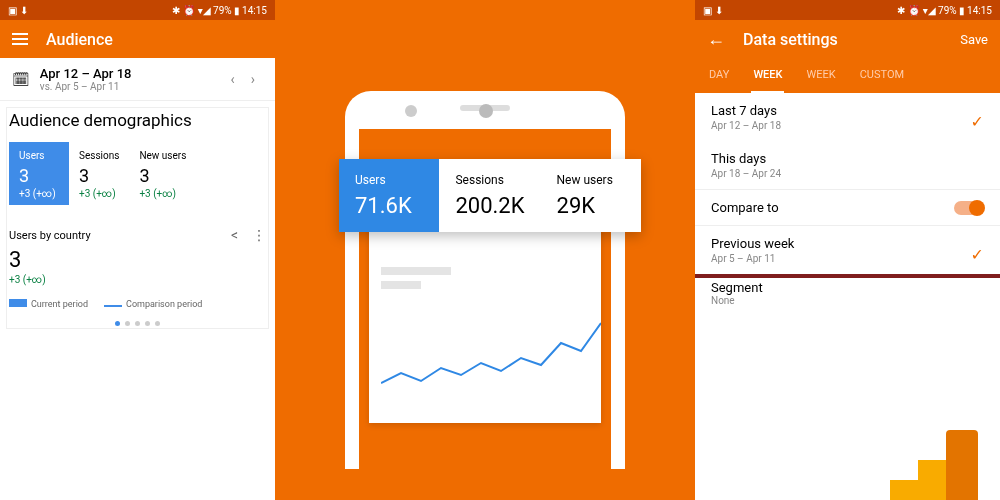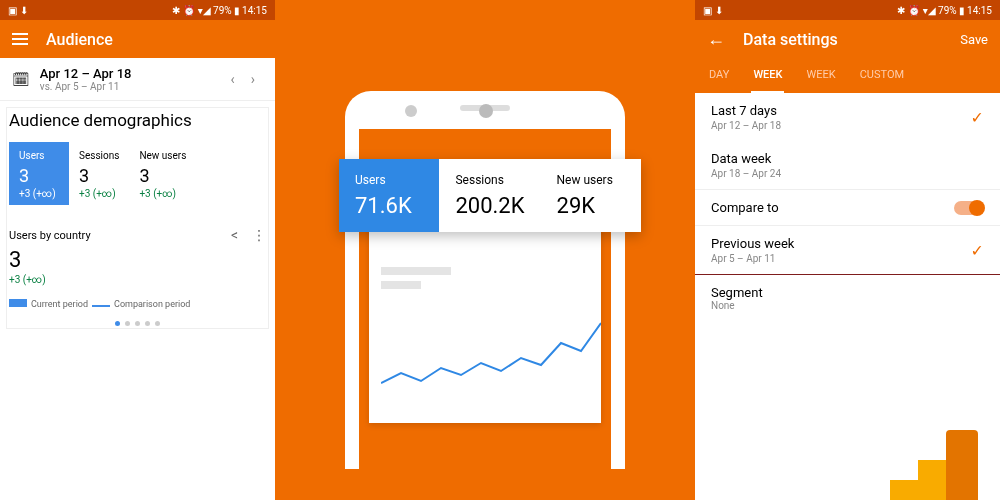--- a/index.html
+++ b/index.html
@@ -27,21 +27,21 @@
 .metric.active{background:#3f8ce8;color:#fff}
 .m-lbl{font-size:10px;margin-bottom:4px}
 .m-val{font-size:18px;font-weight:400}
 .m-delta{font-size:10px;color:#0a8043;margin-top:2px}
 .metric.active .m-delta{color:#fff}
 .subsec{margin-top:22px;display:flex;align-items:center}
 .subsec .t{font-size:11px;flex:1}
 .subsec .ico{font-size:14px;color:#666;margin-left:14px}
 .bigval{font-size:22px;margin-top:4px}
 .delta{font-size:10px;color:#0a8043;margin-top:2px}
-.legend{display:flex;gap:4px;margin-top:14px;font-size:9px;color:#666;align-items:center}
+.legend{display:flex;gap:16px;margin-top:14px;font-size:9px;color:#666;align-items:center}
 .sw{width:18px;height:8px;background:#3f8ce8;display:inline-block;margin-right:4px}
 .sw.line{height:2px}
 .chartarea{margin-top:8px;position:relative;height:90px;display:flex}
 .ylabel{font-size:8px;color:#999;width:42px;display:flex;align-items:center}
 .bar{background:#3f8ce8;flex:1;height:70px;margin-top:6px}
 .pagedots{display:flex;justify-content:center;gap:5px;margin-top:12px}
 .dot{width:5px;height:5px;background:#ccc;border-radius:50%}
 .dot.on{background:#3f8ce8}
 .phone{width:280px;background:#fff;border-radius:26px 26px 0 0;padding:14px 14px 0;position:relative;margin-top:60px}
 .speaker{width:50px;height:6px;background:#ddd;border-radius:3px;margin:0 auto}
@@ -56,29 +56,29 @@
 .pm-lbl{font-size:12px;margin-bottom:6px}
 .pm-val{font-size:22px;font-weight:400}
 .chartbody{margin-top:72px}
 .skel{height:8px;background:#e4e4e4;margin-bottom:6px}
 .skel.s1{width:70px}
 .skel.s2{width:40px}
 .linechart{margin-top:18px;height:90px}
 .tabs{display:flex;background:#ef6c00;padding:0 12px;gap:20px}
 .tab{color:#ffccaa;font-size:11px;padding:10px 2px;border-bottom:2px solid transparent}
 .tab.active{color:#fff;border-bottom-color:#fff;font-weight:500}
-.opt{padding:10px 16px;display:flex;align-items:center;border-bottom:0}
+.opt{padding:10px 16px;display:flex;align-items:flex-end;border-bottom:0}
 .opt .txt{flex:1}
 .opt .lbl{font-size:13px}
 .opt .sub{font-size:10px;color:#888;margin-top:2px}
 .check{color:#ef6c00;font-size:16px}
 .toggle{width:30px;height:14px;background:#f5b088;border-radius:8px;position:relative}
 .toggle .knob{width:16px;height:16px;background:#ef6c00;border-radius:50%;position:absolute;right:-1px;top:-1px}
 .compare{padding:10px 16px;border-top:1px solid #eee;border-bottom:1px solid #eee;display:flex;align-items:center}
-.segment{padding:10px 16px;border-top:1px solid #7f1d1d}
+.segment{padding:2px 16px;border-top:4px solid #7f1d1d}
 .galogo{position:absolute;bottom:0;right:10px;width:100px;height:80px}
 .gl1{position:absolute;width:32px;height:20px;background:#f9ab00;bottom:0;left:0}
 .gl2{position:absolute;width:32px;height:40px;background:#f9ab00;bottom:0;left:28px}
 .gl3{position:absolute;width:32px;height:70px;background:#e37400;bottom:0;left:56px;border-radius:4px 4px 0 0}
 </style>
 </head>
 <body>
 
 <div class="panel p1">
   <div class="status">
@@ -196,21 +196,21 @@
   <div id="ranges3">
       <div class="opt">
         <div class="txt">
           <div class="lbl">Last 7 days</div>
           <div class="sub">Apr 12 – Apr 18</div>
         </div>
         <span class="check">✓</span>
       </div>
       <div class="opt">
         <div class="txt">
-          <div class="lbl">Data week</div>
+          <div class="lbl">This days</div>
           <div class="sub">Apr 18 – Apr 24</div>
         </div>
       </div>
     </div>
   <div class="compare">
     <span style="flex:1;font-size:13px">Compare to</span>
     <div class="toggle">
         <div class="knob"></div>
       </div>
   </div>

